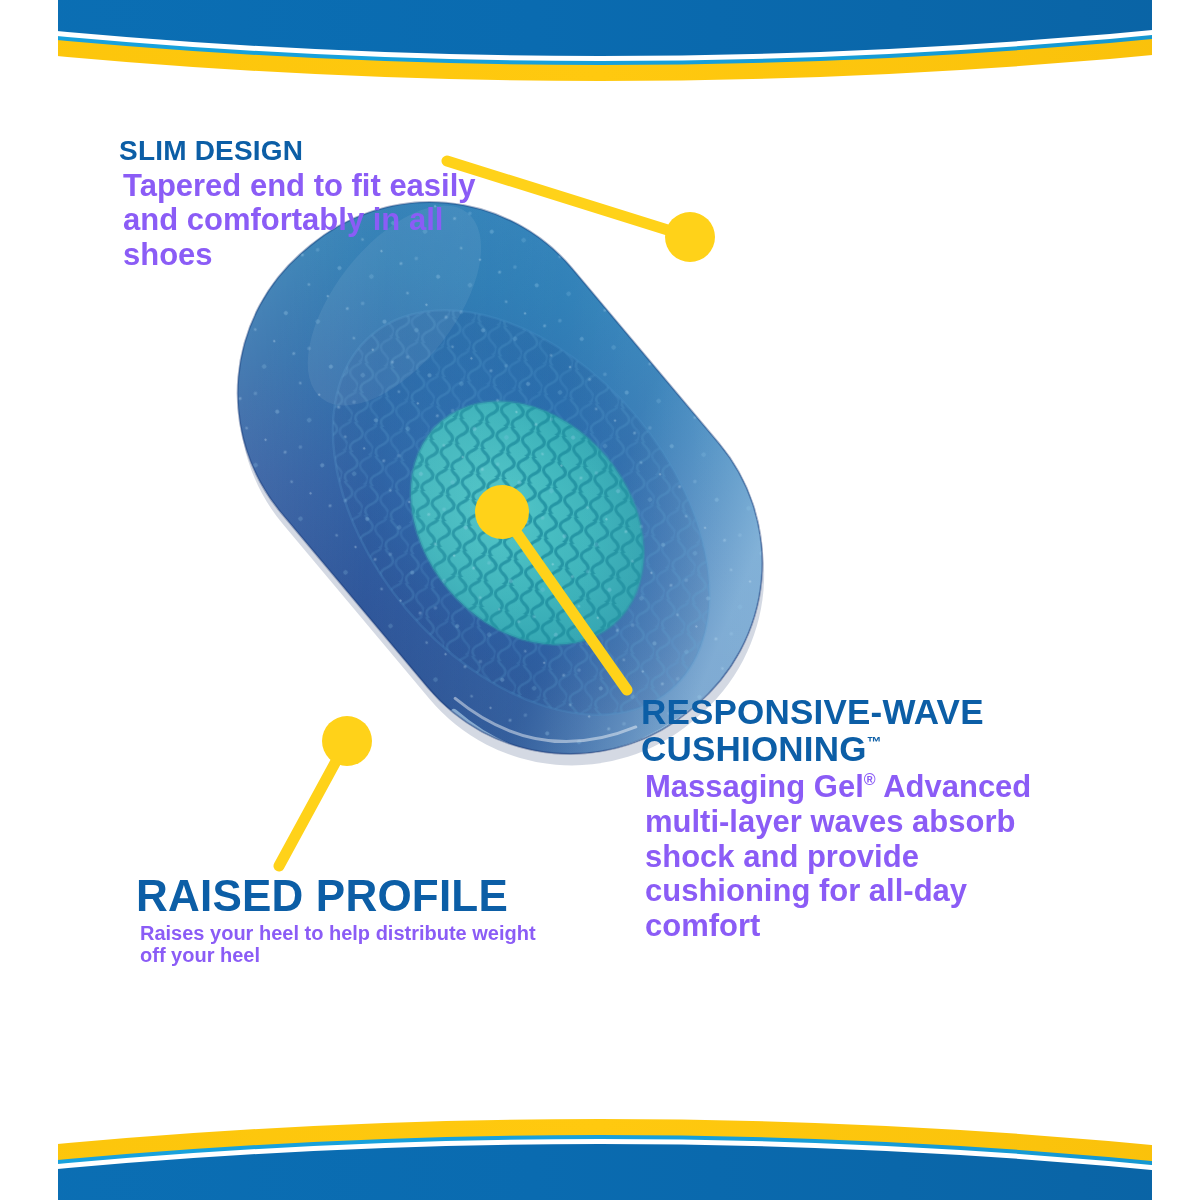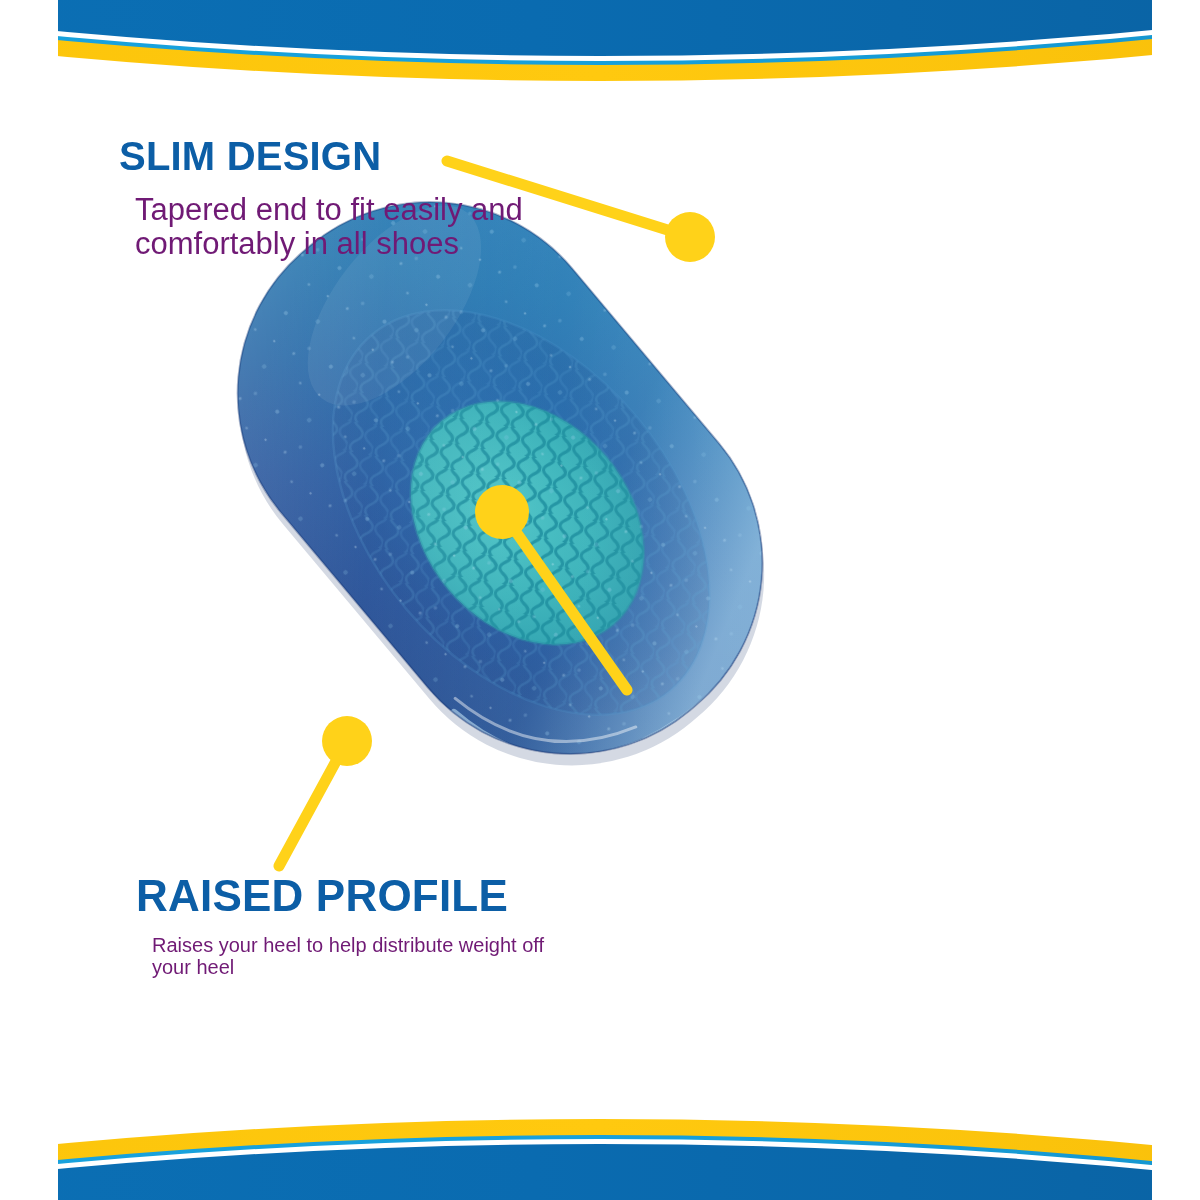--- a/index.html
+++ b/index.html
@@ -36,34 +36,34 @@
     color:#0c5ea6;
     text-transform:uppercase;
     white-space:nowrap;
   }
   .callout h2 .tm{
     font-size:0.42em;
     vertical-align:0.95em;
     letter-spacing:0;
   }
   .callout p{
-    margin:16px;
+    margin:4px;
     font-family:"Liberation Sans", sans-serif;
-    font-weight:normal;
+    font-weight:bold;
     font-size:31px;
     line-height:1.12;
-    color:#701a75;
+    color:#8b5cf6;
   }
   .callout p .reg{
     font-size:0.52em;
     vertical-align:0.75em;
   }
 
   #callout-slim{left:119px;top:137px;}
-  #callout-slim h2{font-size:40px;}
+  #callout-slim h2{font-size:28px;}
   #callout-slim p{font-size:31px;width:400px;}
 
   #callout-raised{left:136px;top:874px;}
   #callout-raised h2{font-size:44px;}
   #callout-raised p{font-size:20px;width:420px;}
 
   #callout-wave{left:641px;top:694px;}
   #callout-wave h2{font-size:35px;line-height:1.0;}
   #callout-wave p{font-size:31px;width:400px;}
 
@@ -254,14 +254,19 @@
   <div class="callout" id="callout-slim">
     <h2>SLIM DESIGN</h2>
     <p>Tapered end to fit easily and comfortably in all shoes</p>
   </div>
 
   <div class="callout" id="callout-raised">
     <h2>RAISED PROFILE</h2>
     <p>Raises your heel to help distribute weight off your heel</p>
   </div>
 
+  <div class="callout" id="callout-wave">
+    <h2>RESPONSIVE-WAVE</h2>
+    <h2><span>CUSHIONING</span><span class="tm">™</span></h2>
+    <p><span>Massaging Gel</span><span class="reg">®</span> <span>Advanced multi-layer waves absorb shock and provide cushioning for all-day comfort</span></p>
+  </div>
 
 </div>
 
 </body></html>

